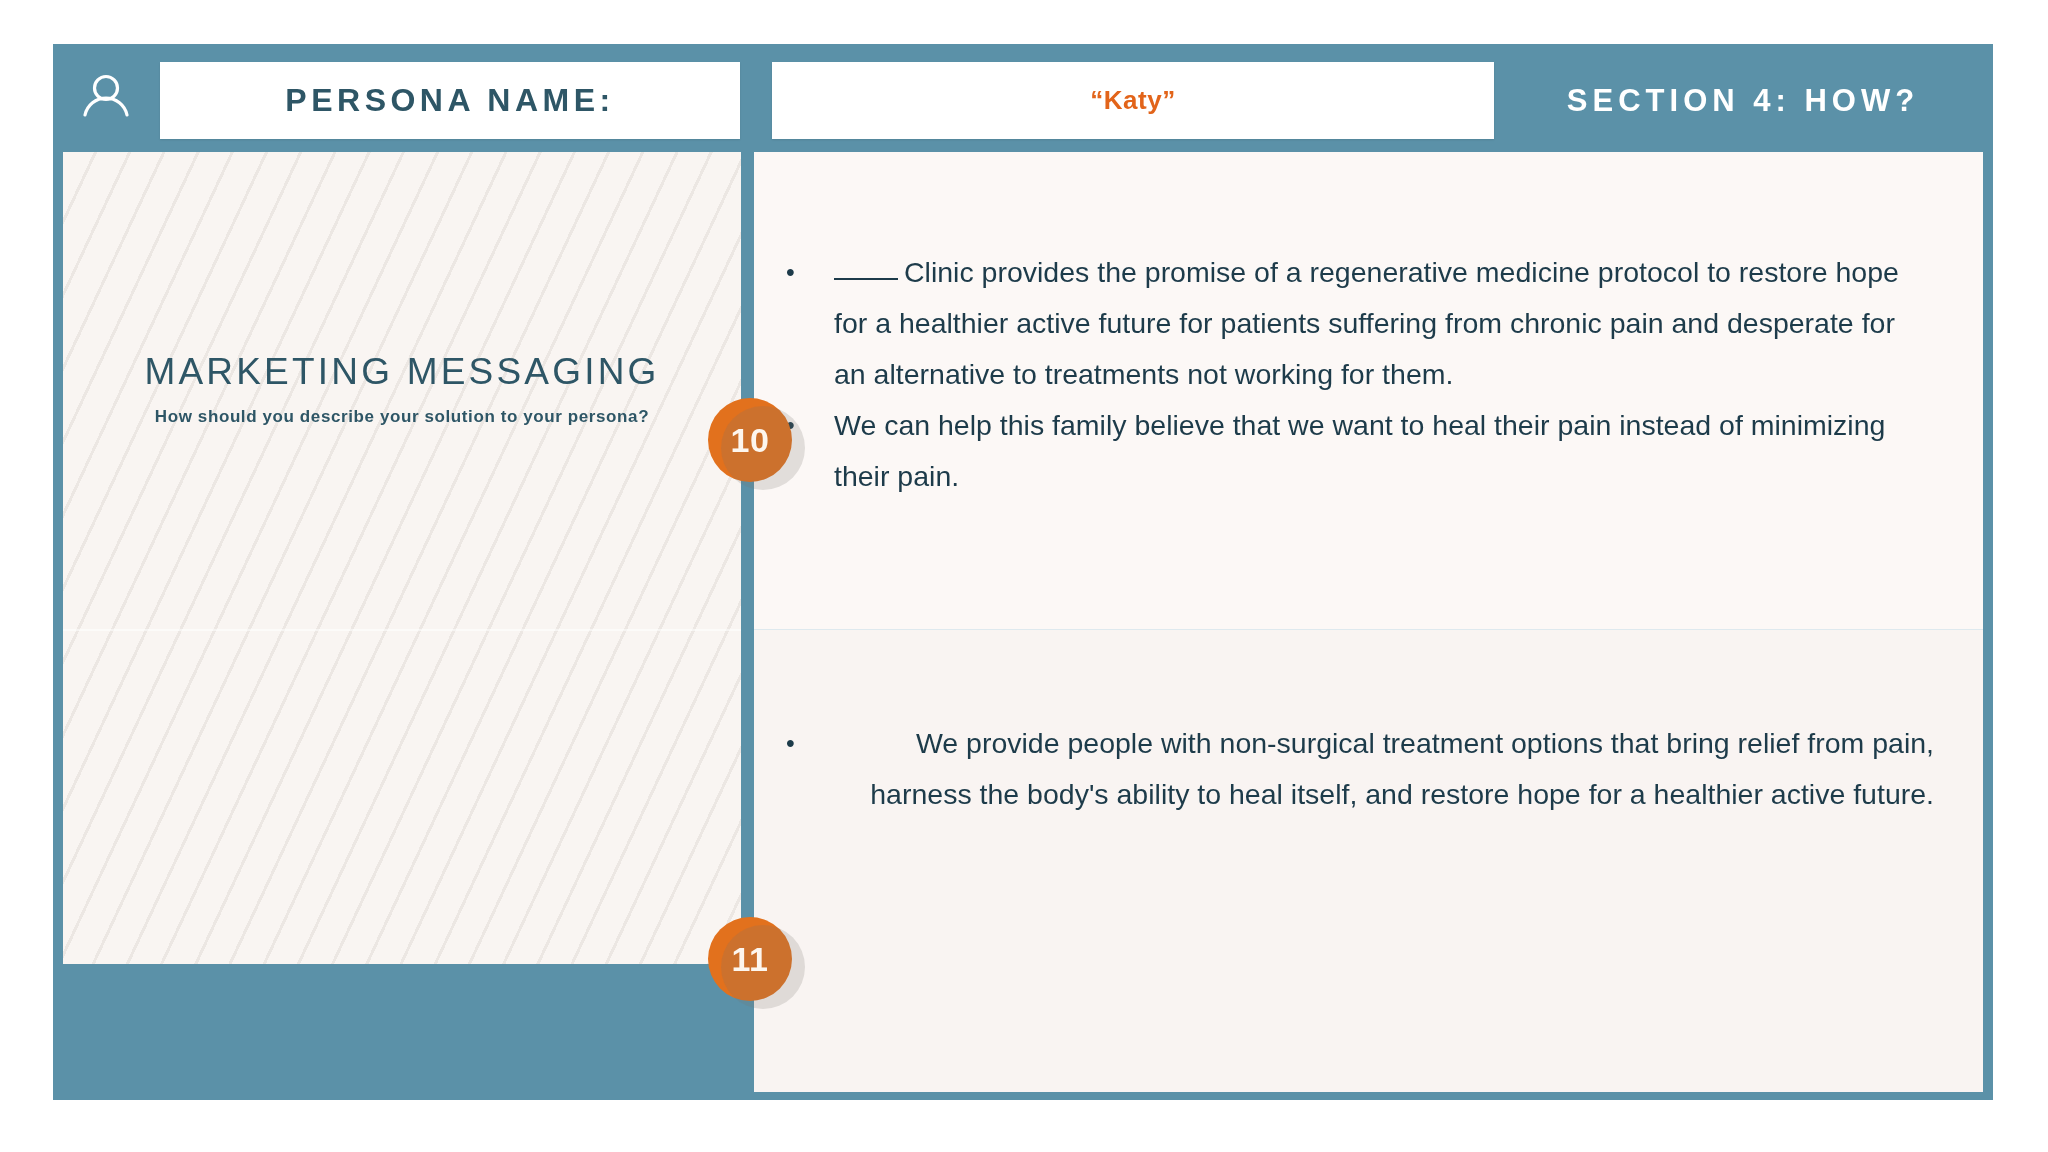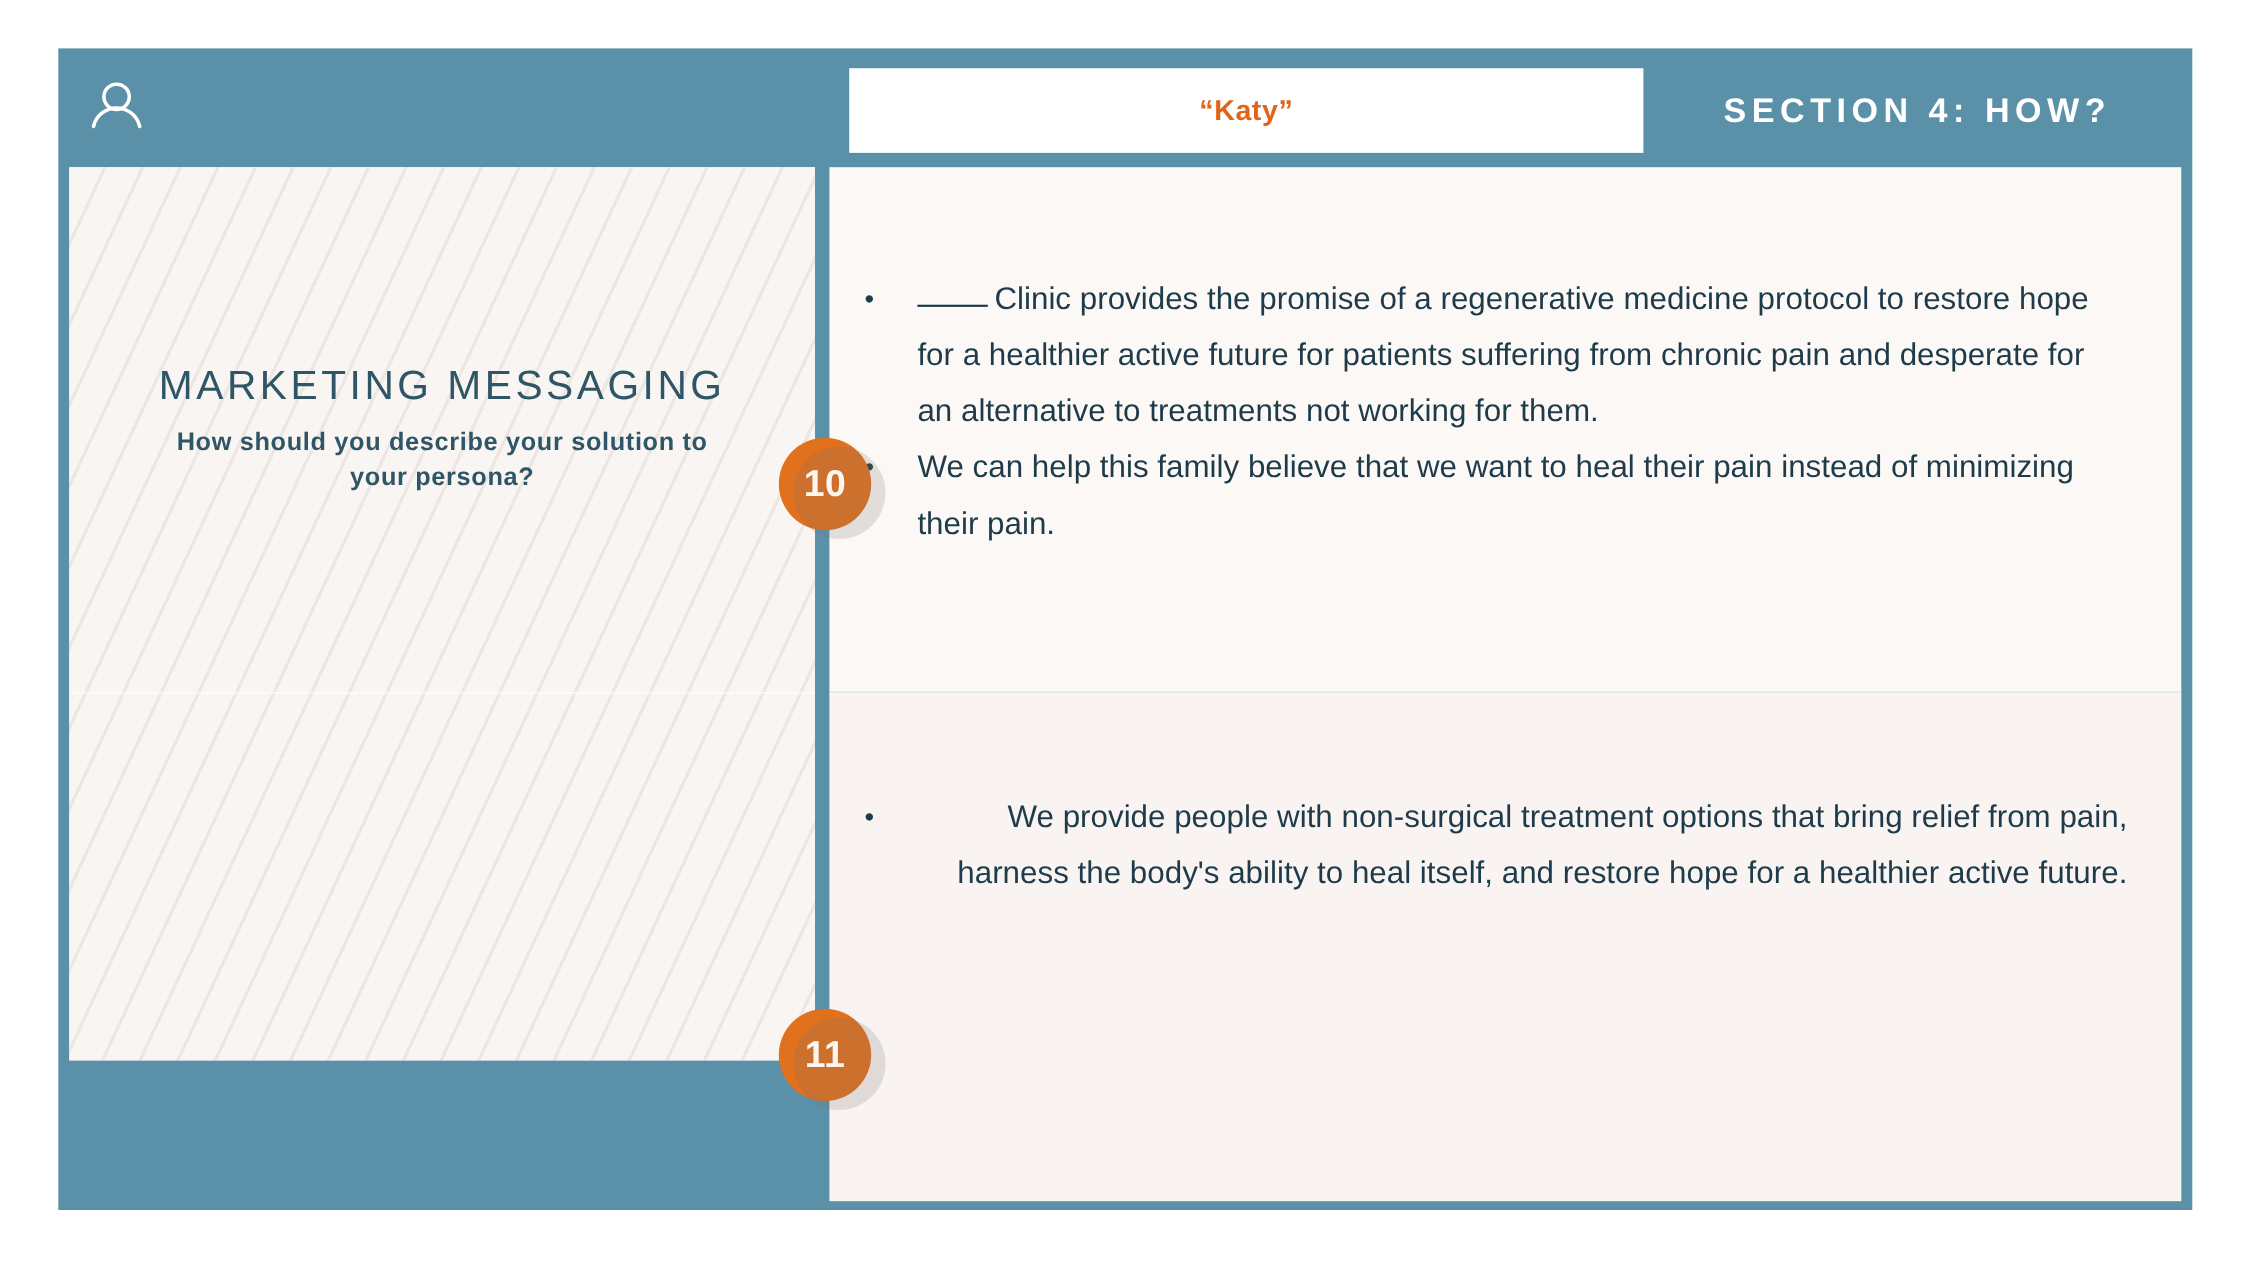--- a/index.html
+++ b/index.html
@@ -153,21 +153,21 @@
   .cell-title {
     font-size: 37px;
     color: #2e5666;
     letter-spacing: 3.2px;
     font-weight: normal;
     line-height: 1.1;
     margin-bottom: 13px;
   }
 
   .cell-sub {
-    font-size: 23px;
+    font-size: 17px;
     font-weight: bold;
     color: #2e5666;
     letter-spacing: 0.6px;
     line-height: 1.42;
     max-width: 520px;
   }
 
   
   .v-divider {
     position: absolute;
@@ -287,20 +287,23 @@
 
     <div class="header">
 
       <span class="person-icon">
         <svg width="60" height="60" viewBox="0 0 60 60">
           <circle cx="30" cy="20" r="11.5" fill="none" stroke="#ffffff" stroke-width="3.2"></circle>
           <path d="M9 47 A21.5 21.5 0 0 1 51 47" fill="none" stroke="#ffffff" stroke-width="3.2" stroke-linecap="round"></path>
         </svg>
       </span>
 
+      <div class="hdr-box hdr-box-name">
+        <span class="hdr-label" style="color: rgb(46, 86, 102);">PERSONA NAME:</span>
+      </div>
 
       <div class="hdr-box hdr-box-value">
         <span class="hdr-value" style="color: rgb(226, 100, 26);">“Katy”</span>
       </div>
 
       <div class="section-title">SECTION 4: HOW?</div>
     </div>
 
     <div class="body-area">
 

